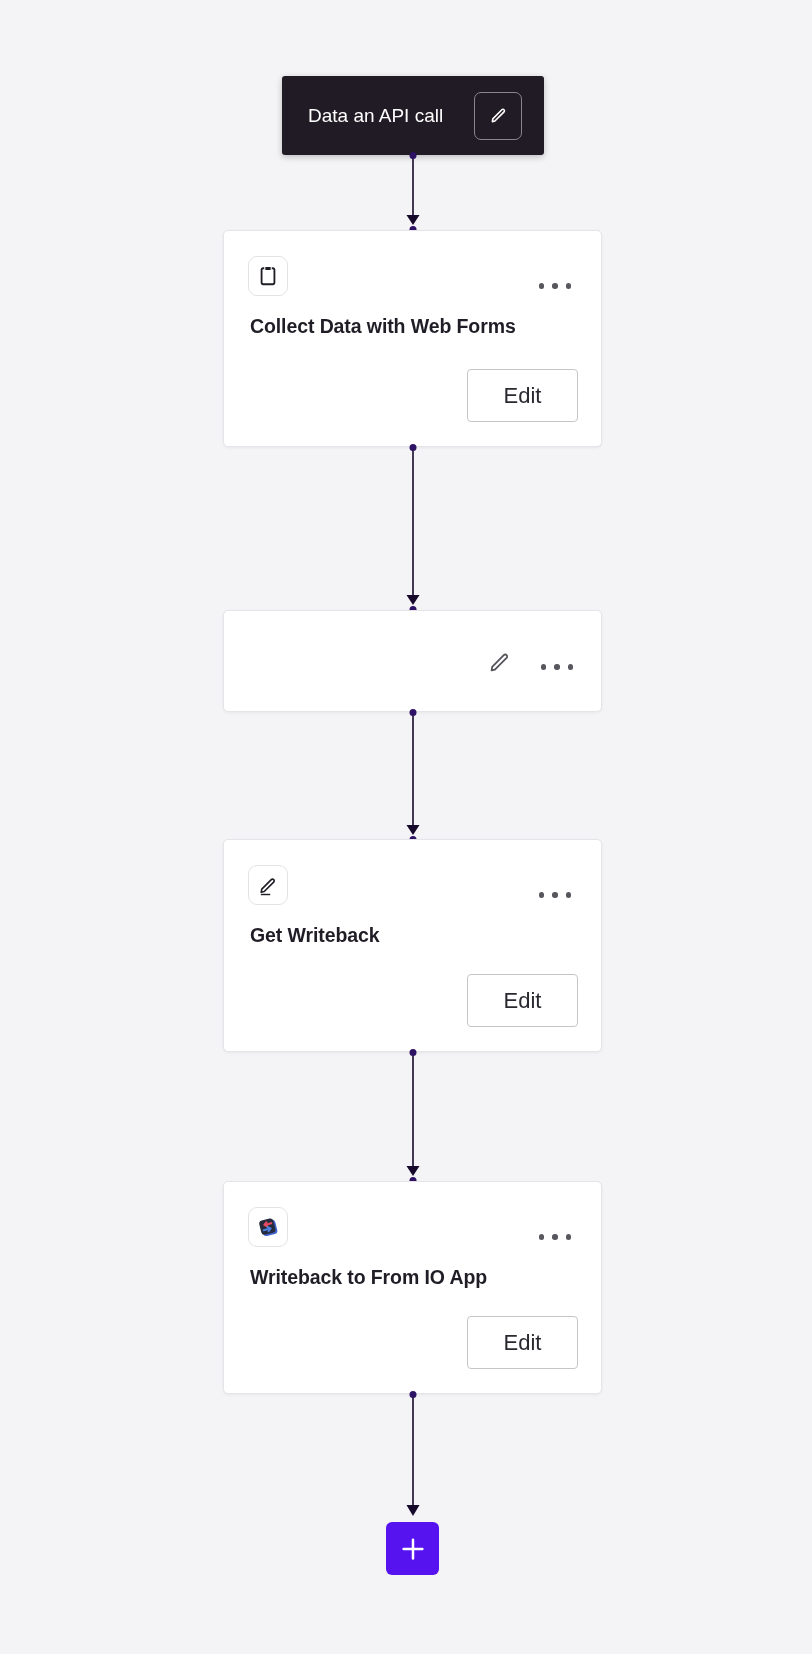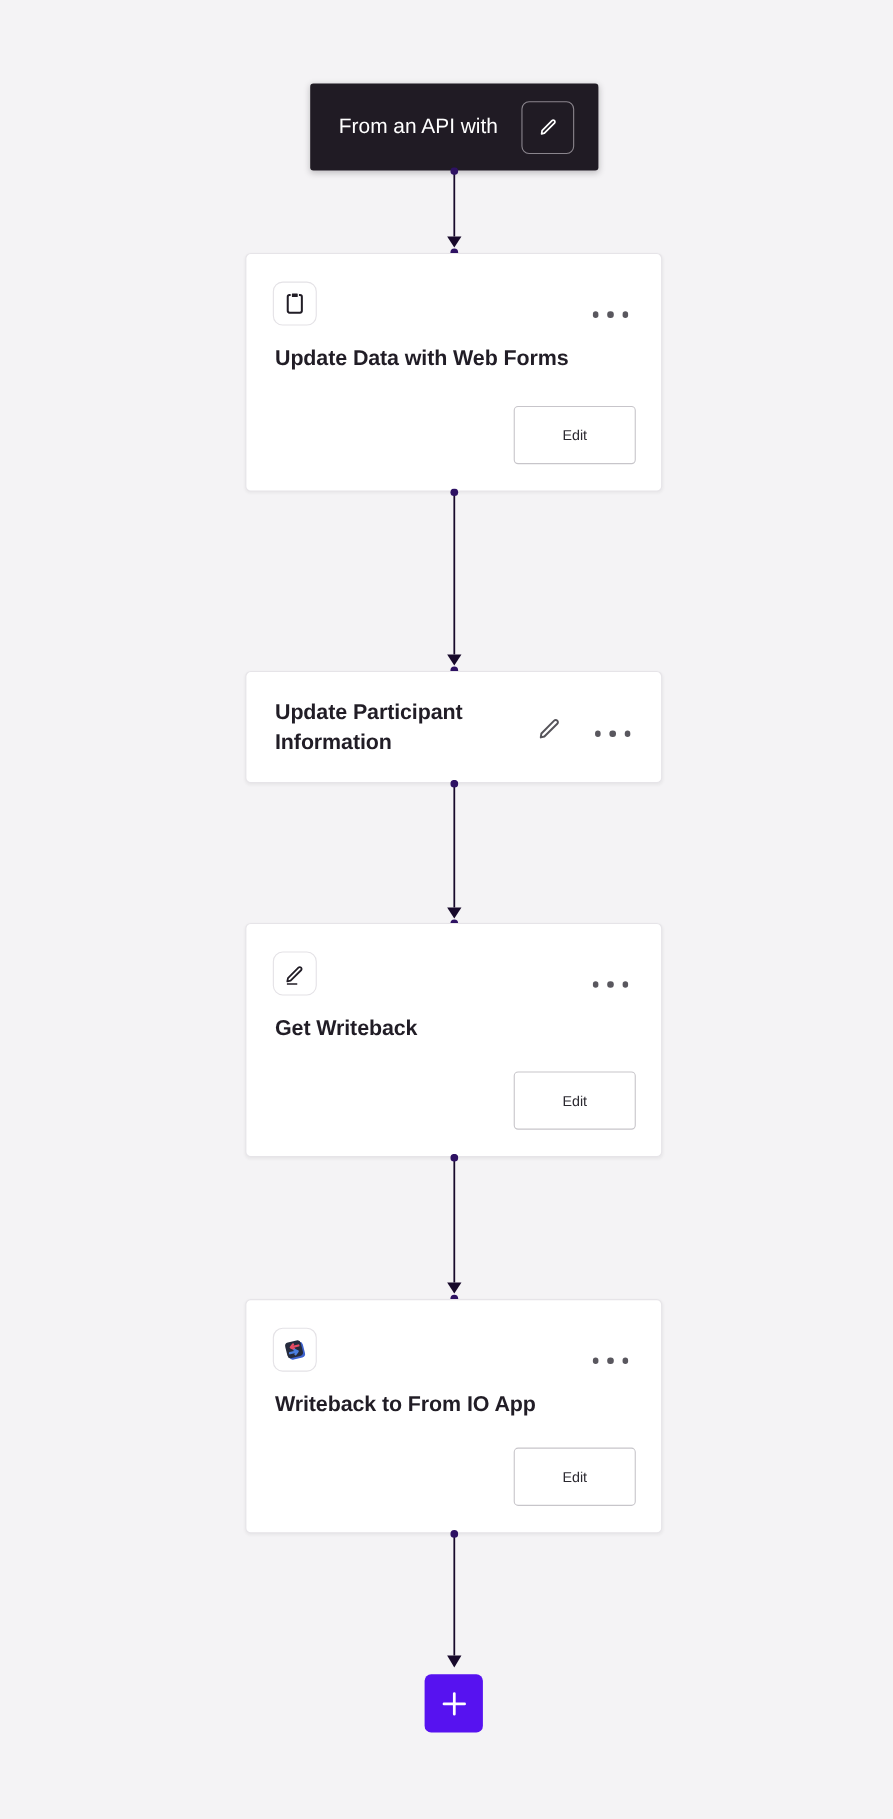--- a/index.html
+++ b/index.html
@@ -47,21 +47,21 @@
     display:flex; gap:8px; align-items:center; cursor:pointer; padding:2px;
   }
   .dots i { width:5.5px; height:5.5px; border-radius:50%; background:#59575e; display:block; }
   .title {
     position:absolute; left:26px; top:84px;
     font-size:19.5px; font-weight:600; letter-spacing:-0.1px; color:#211d26;
   }
   .edit-btn {
     position:absolute; right:23px; bottom:24px; width:111px; height:53px;
     background:#ffffff; border:1px solid #c7c5ca; border-radius:4px;
-    font-family:inherit; font-size:13px; color:#2b2930; cursor:pointer;
+    font-family:inherit; font-size:22px; color:#2b2930; cursor:pointer;
   }
   
   .card-2 .title { top:24px; width:205px; line-height:27px; }
   .inline-pencil {
     position:absolute; left:262px; top:38px; color:#56545a;
     background:none; border:none; cursor:pointer; padding:0;
     display:flex; align-items:center; justify-content:center;
   }
   .card-2 .dots { top:51px; right:26px; }
   
@@ -74,21 +74,21 @@
     background:#5712f0; border:none; border-radius:6px;
     display:flex; align-items:center; justify-content:center; cursor:pointer;
   }
 </style>
 </head>
 <body>
 
 <div class="canvas">
 
   <div class="trigger">
-    <span class="trigger-label">From an API with</span>
+    <span class="trigger-label">Data an API call</span>
     <button class="trigger-edit">
       <svg width="21" height="21" viewBox="0 0 24 24">
         <path d="M5 19 L7.9 18.3 L18.3 7.9 C19 7.2 19 6.1 18.3 5.4 C17.6 4.7 16.5 4.7 15.8 5.4 L5.5 15.8 L5 19 Z" fill="none" stroke="currentColor" stroke-width="1.8" stroke-linejoin="round"></path>
       </svg>
     </button>
   </div>
 
   <div class="connector conn-0">
     <svg width="16" height="81" viewBox="0 0 16 81">
       <line x1="8" y1="4" x2="8" y2="63" stroke="#17092b" stroke-width="1.6"></line>
@@ -103,35 +103,34 @@
       <svg width="22" height="22" viewBox="0 0 24 24">
         <rect x="5" y="3.5" width="14" height="17.5" rx="1.8" fill="none" stroke="currentColor" stroke-width="2"></rect>
         <rect x="8.5" y="1.5" width="7" height="4.6" rx="1" fill="currentColor" stroke="#ffffff" stroke-width="1.2"></rect>
       </svg>
     </div>
     <div class="dots" aria-label="ellipsis-icon">
         <i></i>
         <i></i>
         <i></i>
       </div>
-    <div class="title">Update Data with Web Forms</div>
+    <div class="title">Collect Data with Web Forms</div>
     <button class="edit-btn">Edit</button>
   </div>
 
   <div class="connector conn-1">
     <svg width="16" height="169" viewBox="0 0 16 169">
       <line x1="8" y1="4" x2="8" y2="151" stroke="#17092b" stroke-width="1.6"></line>
       <polygon points="1.5,151 14.5,151 8,161" fill="#17092b"></polygon>
       <circle cx="8" cy="3.5" r="3.5" fill="#2e1263"></circle>
       <circle cx="8" cy="165.5" r="3.5" fill="#2e1263"></circle>
     </svg>
   </div>
 
   <div class="card card-2">
-    <div class="title">Update Participant Information</div>
     <button class="inline-pencil">
       <svg width="27" height="27" viewBox="0 0 24 24">
         <path d="M5 19 L7.9 18.3 L18.3 7.9 C19 7.2 19 6.1 18.3 5.4 C17.6 4.7 16.5 4.7 15.8 5.4 L5.5 15.8 L5 19 Z" fill="none" stroke="currentColor" stroke-width="1.6" stroke-linejoin="round"></path>
       </svg>
     </button>
     <div class="dots" aria-label="ellipsis-icon">
         <i></i>
         <i></i>
         <i></i>
       </div>

